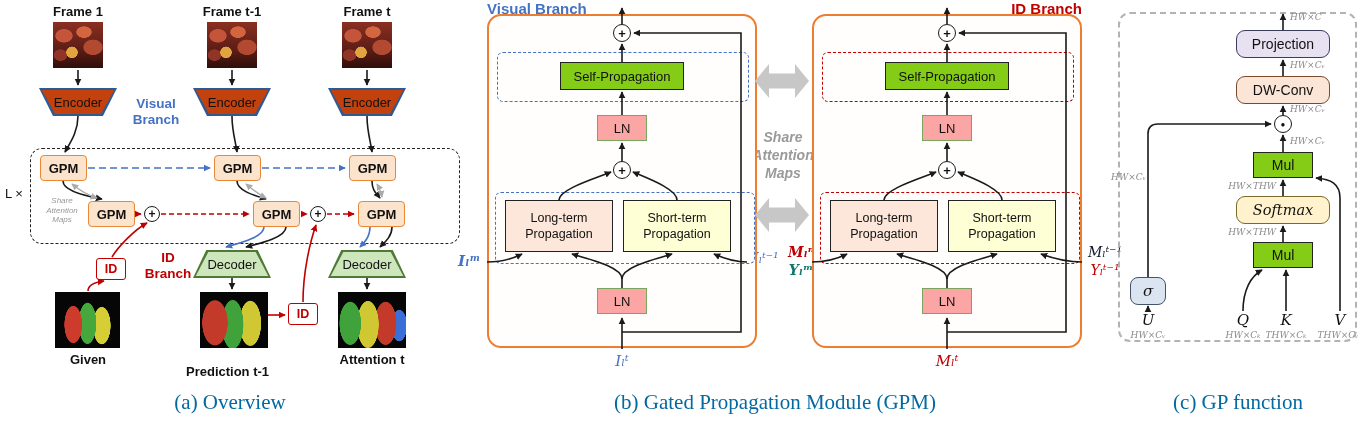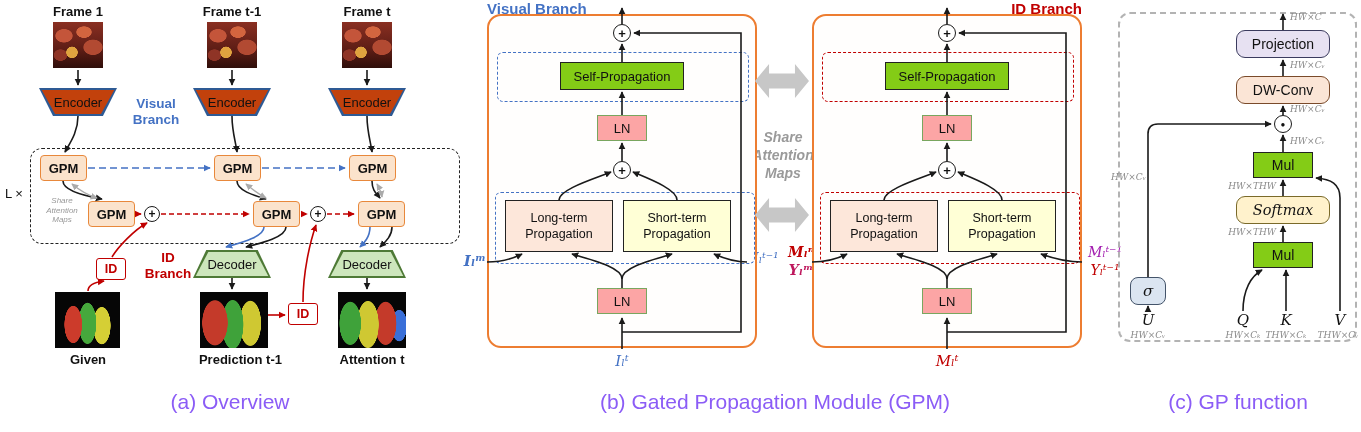--- a/index.html
+++ b/index.html
@@ -4,21 +4,21 @@
 <style>
   html,body{margin:0;padding:0;background:#fff;}
   .fig{position:relative;width:1361px;height:432px;background:#fff;overflow:hidden;
        font-family:"Liberation Sans",sans-serif;color:#111;}
   .abs{position:absolute;}
   .ctr{display:flex;align-items:center;justify-content:center;text-align:left;}
   .b{font-weight:bold;}
   .lbl{font-size:13px;}
   .math{font-family:"DejaVu Serif","Liberation Serif",serif;font-style:italic;}
   .small-dim{font-size:9px;color:#8a8a8a;font-family:"DejaVu Serif","Liberation Serif",serif;font-style:italic;white-space:nowrap;}
-  .caption{font-family:Liberation Sans, sans-serif;font-size:21px;text-align:center;color:#8b5cf6;}
+  .caption{font-family:Liberation Serif, serif;font-size:21px;text-align:center;color:#0369a1;}
   .circle{border:1.6px solid #1a1a1a;border-radius:50%;background:#fff;display:flex;align-items:center;
           justify-content:center;font-weight:bold;z-index:3;box-sizing:border-box;}
   .blockbox{border:1.5px solid #222;background:#84cc16;display:flex;align-items:center;justify-content:center;
             text-align:center;z-index:2;box-sizing:border-box;}
   .gpm{background:#fbe3cc;border:1.6px solid #e8883b;border-radius:4px;font-weight:bold;font-size:13px;z-index:2;box-sizing:border-box;}
   .idbox{background:#fff;border:1.6px solid #c00000;border-radius:3px;color:#c00000;font-weight:bold;font-size:12.5px;z-index:2;box-sizing:border-box;}
   .ln{background:#fca5a5;border:1.5px solid #79a65f;font-size:13px;z-index:2;box-sizing:border-box;}
   .enc{background:#2e5a94;clip-path:polygon(0 0,100% 0,82% 100%,18% 100%);z-index:2;}
   .enc-in{position:absolute;left:2px;right:2px;top:2px;bottom:2px;background:#c2410c;
           clip-path:polygon(1% 0,99% 0,81% 100%,19% 100%);display:flex;align-items:center;justify-content:center;font-size:13px;}
@@ -109,21 +109,21 @@
     <div class="dec-in">Decoder</div>
     </div>
 
   <div class="abs mask maskA" style="left:55px;top:292px;width:65px;height:56px"></div>
   <div class="abs mask maskB" style="left:200px;top:292px;width:68px;height:56px"></div>
   <div class="abs mask maskC" style="left:338px;top:292px;width:68px;height:56px"></div>
 
   <div class="abs idbox ctr" style="left:288px;top:303px;width:30px;height:22px">ID</div>
 
   <div class="abs lbl b" style="left:58px;top:352px;width:60px;text-align:center">Given</div>
-  <div class="abs lbl b" style="left:186px;top:352px;width:96px;text-align:right">Prediction t-1</div>
+  <div class="abs lbl b" style="left:186px;top:364px;width:96px;text-align:left">Prediction t-1</div>
   <div class="abs lbl b" style="left:324px;top:352px;width:96px;text-align:center">Attention t</div>
 
   <div class="abs caption" style="left:120px;top:390px;width:220px">(a) Overview</div>
 
   <div class="abs b" style="left:487px;top:0px;font-size:15px;color:#4472c4">Visual Branch</div>
   <div class="abs b" style="left:998px;top:0px;width:84px;text-align:right;font-size:15px;color:#c00000">ID Branch</div>
 
   <div class="abs orangebox" style="left:487px;top:14px;width:270px;height:334px"></div>
   <div class="abs orangebox" style="left:812px;top:14px;width:270px;height:334px"></div>
 
@@ -144,27 +144,27 @@
   <div class="abs circle" style="left:938px;top:161px;width:18px;height:18px;font-size:13px">+</div>
   <div class="abs dashred" style="left:820px;top:192px;width:258px;height:70px"></div>
   <div class="abs blockbox longbox" style="left:830px;top:200px;width:108px;height:52px;font-size:12.5px;line-height:16px">Long-term Propagation</div>
   <div class="abs blockbox shortbox" style="left:948px;top:200px;width:108px;height:52px;font-size:12.5px;line-height:16px">Short-term Propagation</div>
   <div class="abs blockbox ln" style="left:922px;top:288px;width:50px;height:26px">LN</div>
 
   <div class="abs grayarrow" style="left:755px;top:64px;width:54px;height:34px"></div>
   <div class="abs grayarrow" style="left:755px;top:198px;width:54px;height:34px"></div>
   <div class="abs b" style="left:746px;top:128px;width:74px;font-size:14px;line-height:18px;font-style:italic;color:#9a9a9a;text-align:center">Share Attention Maps</div>
 
-  <div class="abs math b" style="left:458px;top:252px;width:28px;font-size:15px;color:#4472c4;text-align:right">Iₗᵐ</div>
+  <div class="abs math b" style="left:458px;top:252px;width:28px;font-size:15px;color:#4472c4;text-align:left">Iₗᵐ</div>
   <div class="abs math" style="left:746px;top:250px;width:40px;font-size:14px;color:#4472c4;text-align:center">Iₗᵗ⁻¹</div>
   <div class="abs math" style="left:604px;top:352px;width:36px;font-size:15px;color:#4472c4;text-align:center">Iₗᵗ</div>
 
   <div class="abs math b" style="left:788px;top:244px;width:26px;font-size:14px;color:#c00000;text-align:center">Mₗᵐ</div>
-  <div class="abs math b" style="left:788px;top:262px;width:26px;font-size:14px;color:#be185d;text-align:center">Yₗᵐ</div>
-  <div class="abs math" style="left:1084px;top:244px;width:42px;font-size:14px;color:#a21caf;text-align:center">Mₗᵗ⁻¹</div>
+  <div class="abs math b" style="left:788px;top:262px;width:26px;font-size:14px;color:#0f766e;text-align:center">Yₗᵐ</div>
+  <div class="abs math" style="left:1084px;top:244px;width:42px;font-size:14px;color:#0f172a;text-align:center">Mₗᵗ⁻¹</div>
   <div class="abs math" style="left:1084px;top:262px;width:42px;font-size:14px;color:#c00000;text-align:center">Yₗᵗ⁻¹</div>
   <div class="abs math" style="left:929px;top:352px;width:36px;font-size:15px;color:#c00000;text-align:center">Mₗᵗ</div>
 
   <div class="abs caption" style="left:590px;top:390px;width:370px">(b) Gated Propagation Module (GPM)</div>
 
   <div class="abs" style="left:1118px;top:12px;width:235px;height:326px;border:2px dashed #b3b3b3;border-radius:12px"></div>
 
   <div class="abs blockbox dwbox" style="left:1236px;top:76px;width:94px;height:28px">DW-Conv</div>
   <div class="abs blockbox projbox" style="left:1236px;top:30px;width:94px;height:28px">Projection</div>
   <div class="abs circle" style="left:1274px;top:115px;width:18px;height:18px;font-size:8px">●</div>

